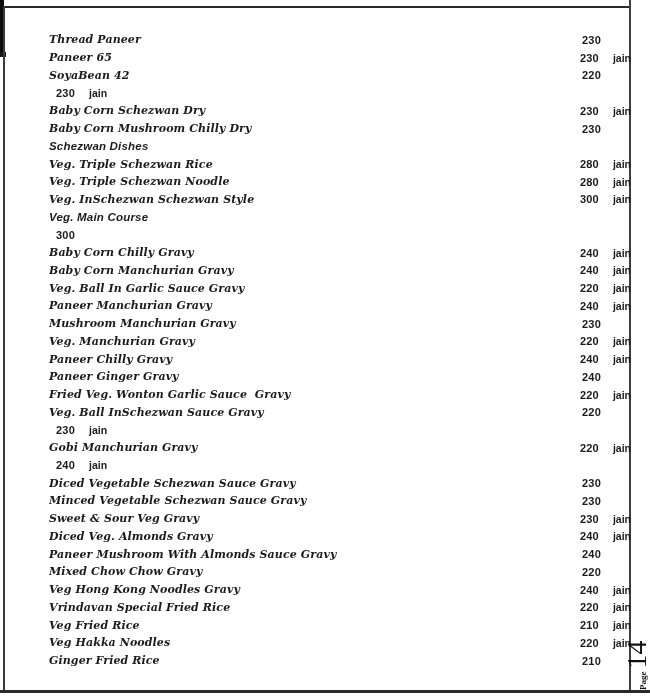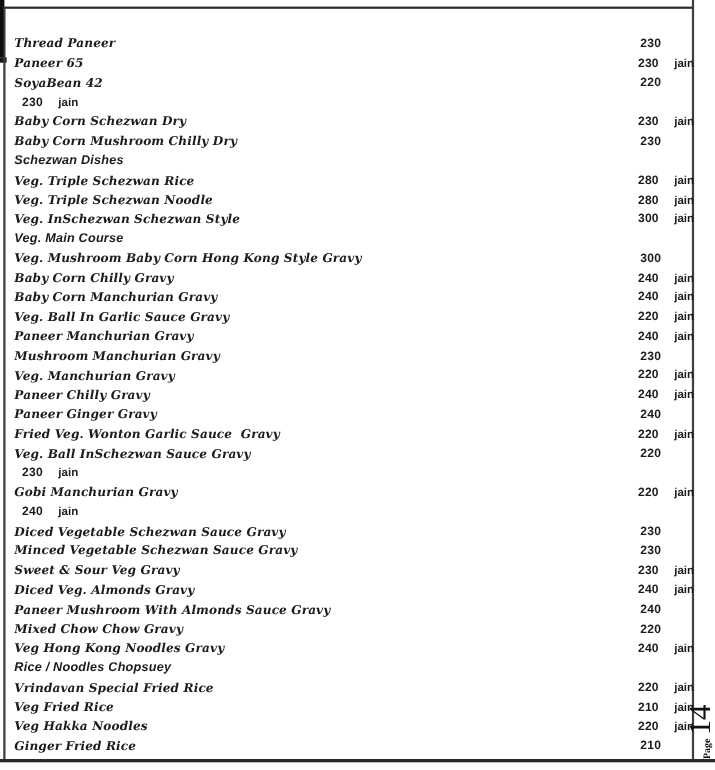--- a/index.html
+++ b/index.html
@@ -23,20 +23,21 @@
   
   #menu-rows {
     position: absolute;
     left: 13px; top: 31px;
     width: 618px;
   }
   .row {
     height: 17.74px;
     display: flex;
     align-items: center;
+    margin-left: 36px;
   }
   .name {
     flex: 1 1 auto;
     font-family: "DejaVu Serif", serif;
     font-weight: bold;
     font-style: italic;
     font-size: 11px;
     white-space: pre;
     overflow: hidden;
     letter-spacing: 0.1px;
@@ -155,21 +156,20 @@
     <span class="name">Veg. InSchezwan Schezwan Style</span>
     <span class="price">300</span>
     <span class="jain">jain</span>
   </div>
 
   <div class="row">
     <span class="header">Veg. Main Course</span>
   </div>
 
   <div class="row">
-    <span class="name">Veg. Mushroom Baby Corn Hong Kong Style Gravy</span>
     <span class="price">300</span>
     <span class="jain"></span>
   </div>
 
   <div class="row">
     <span class="name">Baby Corn Chilly Gravy</span>
     <span class="price">240</span>
     <span class="jain">jain</span>
   </div>
 
@@ -278,23 +278,20 @@
     <span class="price">220</span>
     <span class="jain"></span>
   </div>
 
   <div class="row">
     <span class="name">Veg Hong Kong Noodles Gravy</span>
     <span class="price">240</span>
     <span class="jain">jain</span>
   </div>
 
-  <div class="row">
-    <span class="header">Rice / Noodles Chopsuey</span>
-  </div>
 
   <div class="row">
     <span class="name">Vrindavan Special Fried Rice</span>
     <span class="price">220</span>
     <span class="jain">jain</span>
   </div>
 
   <div class="row">
     <span class="name">Veg Fried Rice</span>
     <span class="price">210</span>

